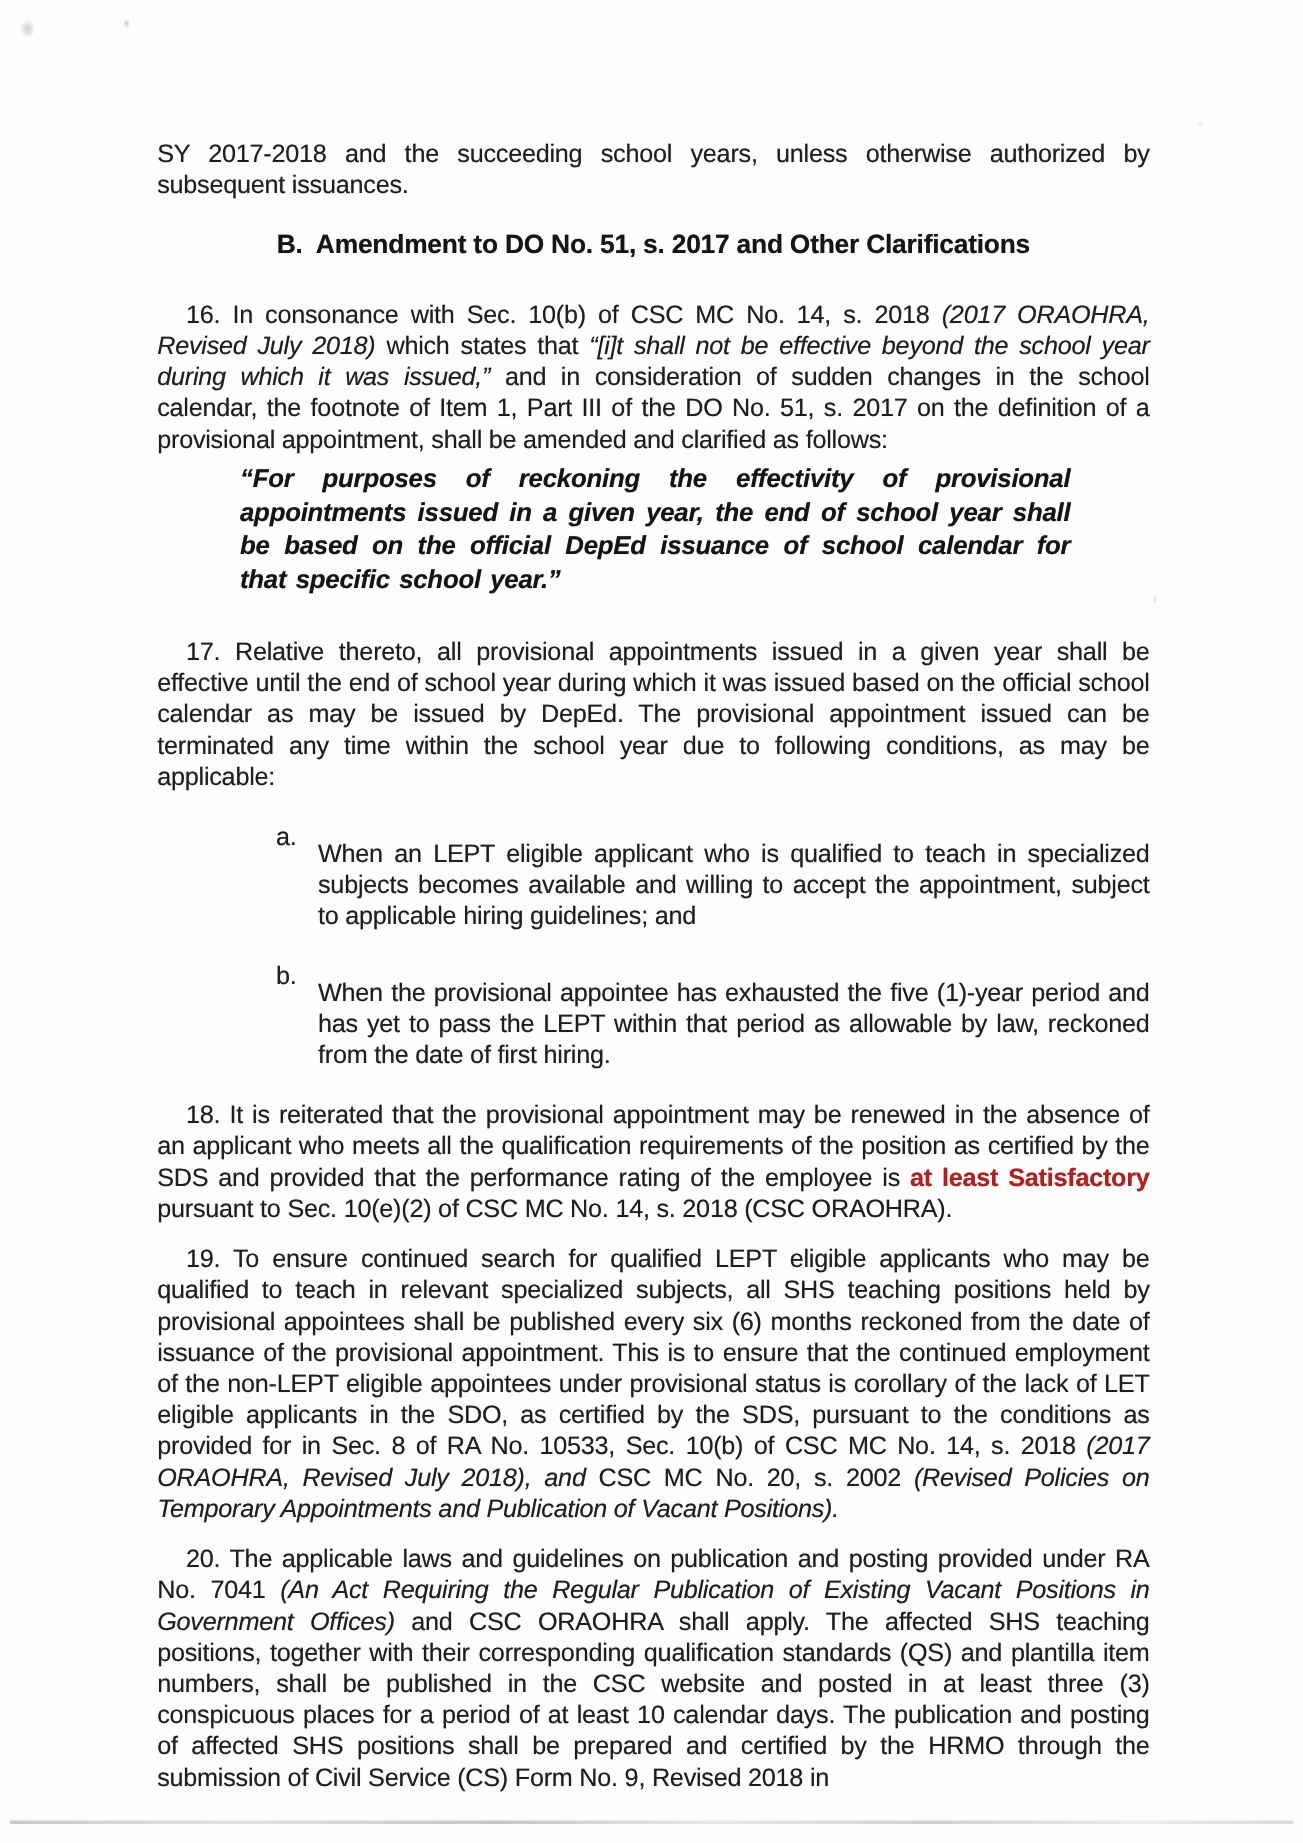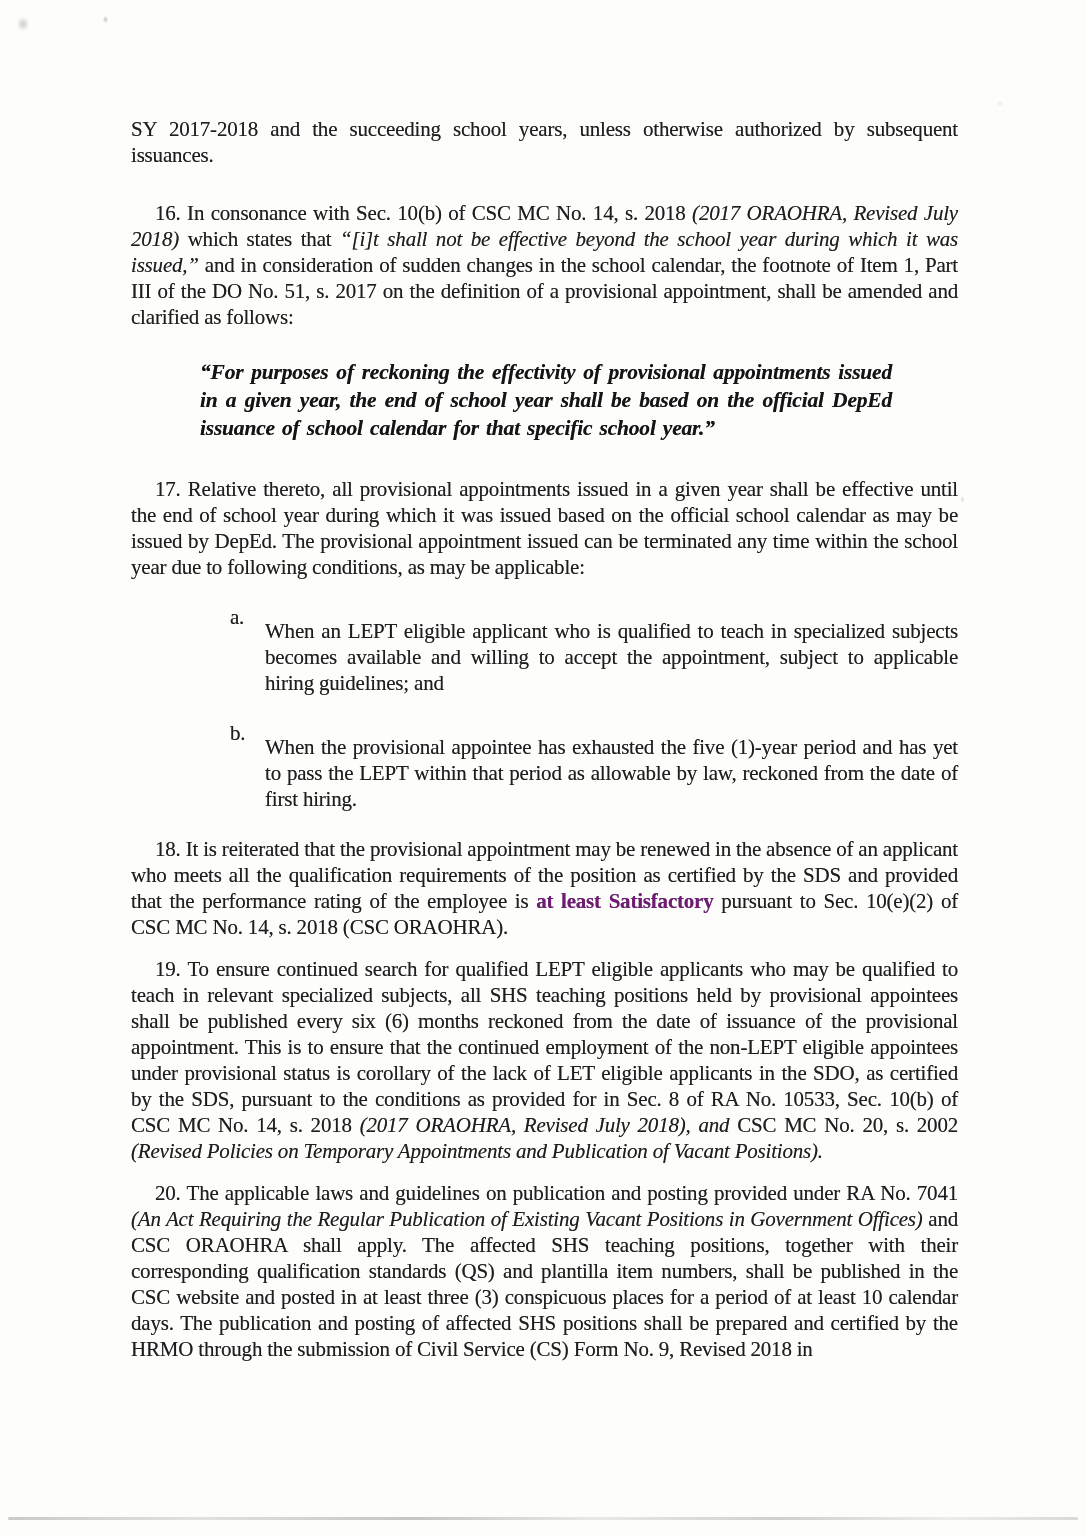--- a/index.html
+++ b/index.html
@@ -5,21 +5,21 @@
   * { margin: 0; padding: 0; box-sizing: border-box; }
   html, body { width: 1086px; height: 1536px; }
   body { background: #ffffff; }
 
   .page {
     position: relative;
     width: 1086px;
     height: 1536px;
     background: #fdfdfc;
     overflow: hidden;
-    font-family: Liberation Serif, serif;
+    font-family: Liberation Sans, sans-serif;
     color: #1e1e1e;
   }
 
   .content {
     position: absolute;
     left: 131px;
     top: 116px;
     width: 827px;
   }
 
@@ -41,21 +41,21 @@
     font-weight: 700;
     text-align: center;
     letter-spacing: -0.2px;
     color: #151515;
     text-shadow: 0 0 0.6px rgba(15,15,15,0.6);
   }
 
   .par-16 { margin-top: 32px; }
 
   .block-quote {
-    margin-top: 28px;
+    margin-top: 5px;
     margin-left: 69px;
     width: 692px;
     font-size: 21.5px;
     line-height: 28px;
     font-weight: 700;
     font-style: italic;
     text-align: justify;
     letter-spacing: -0.2px;
     word-spacing: 2px;
     color: #141414;
@@ -86,21 +86,21 @@
     letter-spacing: -0.2px;
     text-shadow: 0 0 0.6px rgba(25,25,25,0.55);
     margin-top: 14px;
   }
 
   .par-18 { margin-top: 24px; }
   .par-19 { margin-top: 16px; }
   .par-20 { margin-top: 16px; }
 
   .it { font-style: italic; }
-  .bd { font-weight: 700; color: #701a75; margin-top: 34px; }
+  .bd { font-weight: 700; color: #b91c1c; margin-top: 34px; }
 
   
   .speck {
     position: absolute;
     background: radial-gradient(ellipse at center, rgba(60,60,60,0.55) 0%, rgba(60,60,60,0.12) 60%, rgba(60,60,60,0) 100%);
     border-radius: 50%;
   }
   .speck-1 { left: 17px; top: 17px; width: 12px; height: 14px; opacity: 0.45; }
   .speck-2 { left: 103px; top: 16px; width: 5px; height: 7px; opacity: 0.55; }
   .speck-3 { left: 997px; top: 101px; width: 6px; height: 5px; opacity: 0.2; }
@@ -130,20 +130,21 @@
 
   <div class="speck speck-1"></div>
   <div class="speck speck-2"></div>
   <div class="speck speck-3"></div>
   <div class="speck speck-4"></div>
 
   <div class="content">
 
     <p class="body-par intro">SY 2017-2018 and the succeeding school years, unless otherwise authorized by subsequent issuances.</p>
 
+    <h2 class="heading">B.&nbsp; Amendment to DO No. 51, s. 2017 and Other Clarifications</h2>
 
     <p class="body-par first-indent par-16"><span>16. In consonance with Sec. 10(b) of CSC MC No. 14, s. 2018 </span><span class="it">(2017 ORAOHRA, Revised July 2018)</span><span> which states that </span><span class="it">“[i]t shall not be effective beyond the school year during which it was issued,”</span><span> and in consideration of sudden changes in the school calendar, the footnote of Item 1, Part III of the DO No. 51, s. 2017 on the definition of a provisional appointment, shall be amended and clarified as follows:</span></p>
 
     <div class="block-quote">“For purposes of reckoning the effectivity of provisional appointments issued in a given year, the end of school year shall be based on the official DepEd issuance of school calendar for that specific school year.”</div>
 
     <p class="body-par first-indent par-17">17. Relative thereto, all provisional appointments issued in a given year shall be effective until the end of school year during which it was issued based on the official school calendar as may be issued by DepEd. The provisional appointment issued can be terminated any time within the school year due to following conditions, as may be applicable:</p>
 
     <div class="list-item">
       <span class="list-marker">a.</span>
       <span class="list-text">When an LEPT eligible applicant who is qualified to teach in specialized subjects becomes available and willing to accept the appointment, subject to applicable hiring guidelines; and</span>

